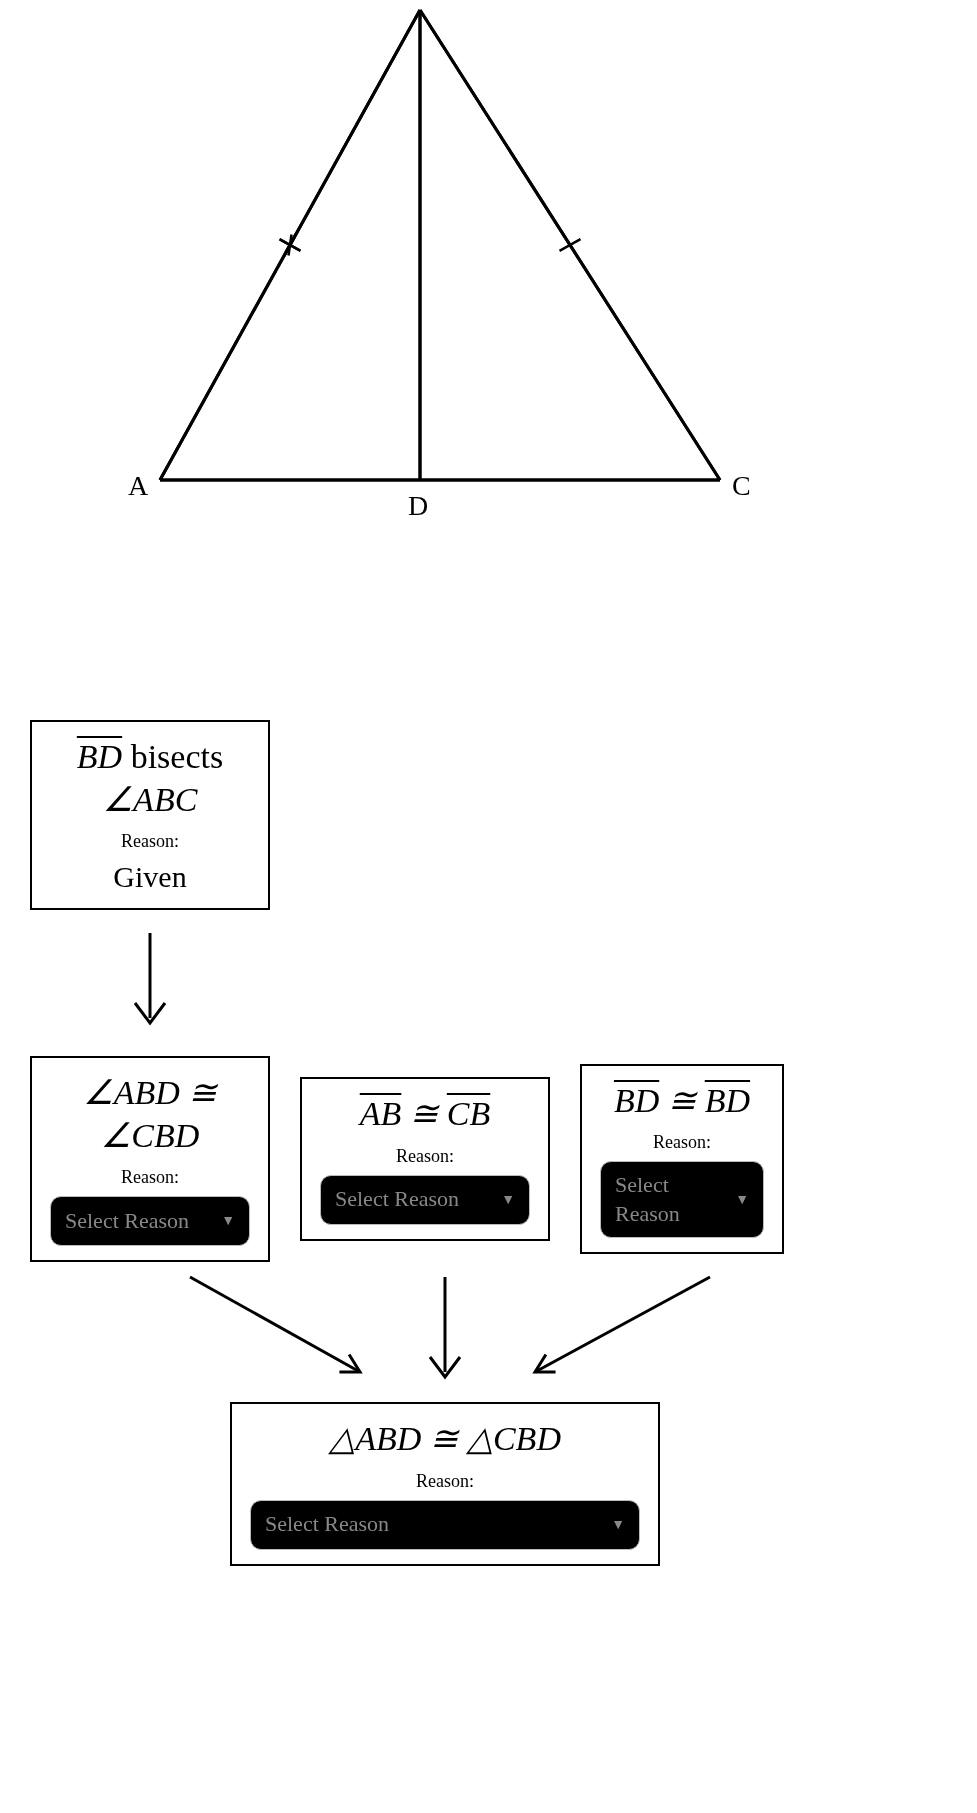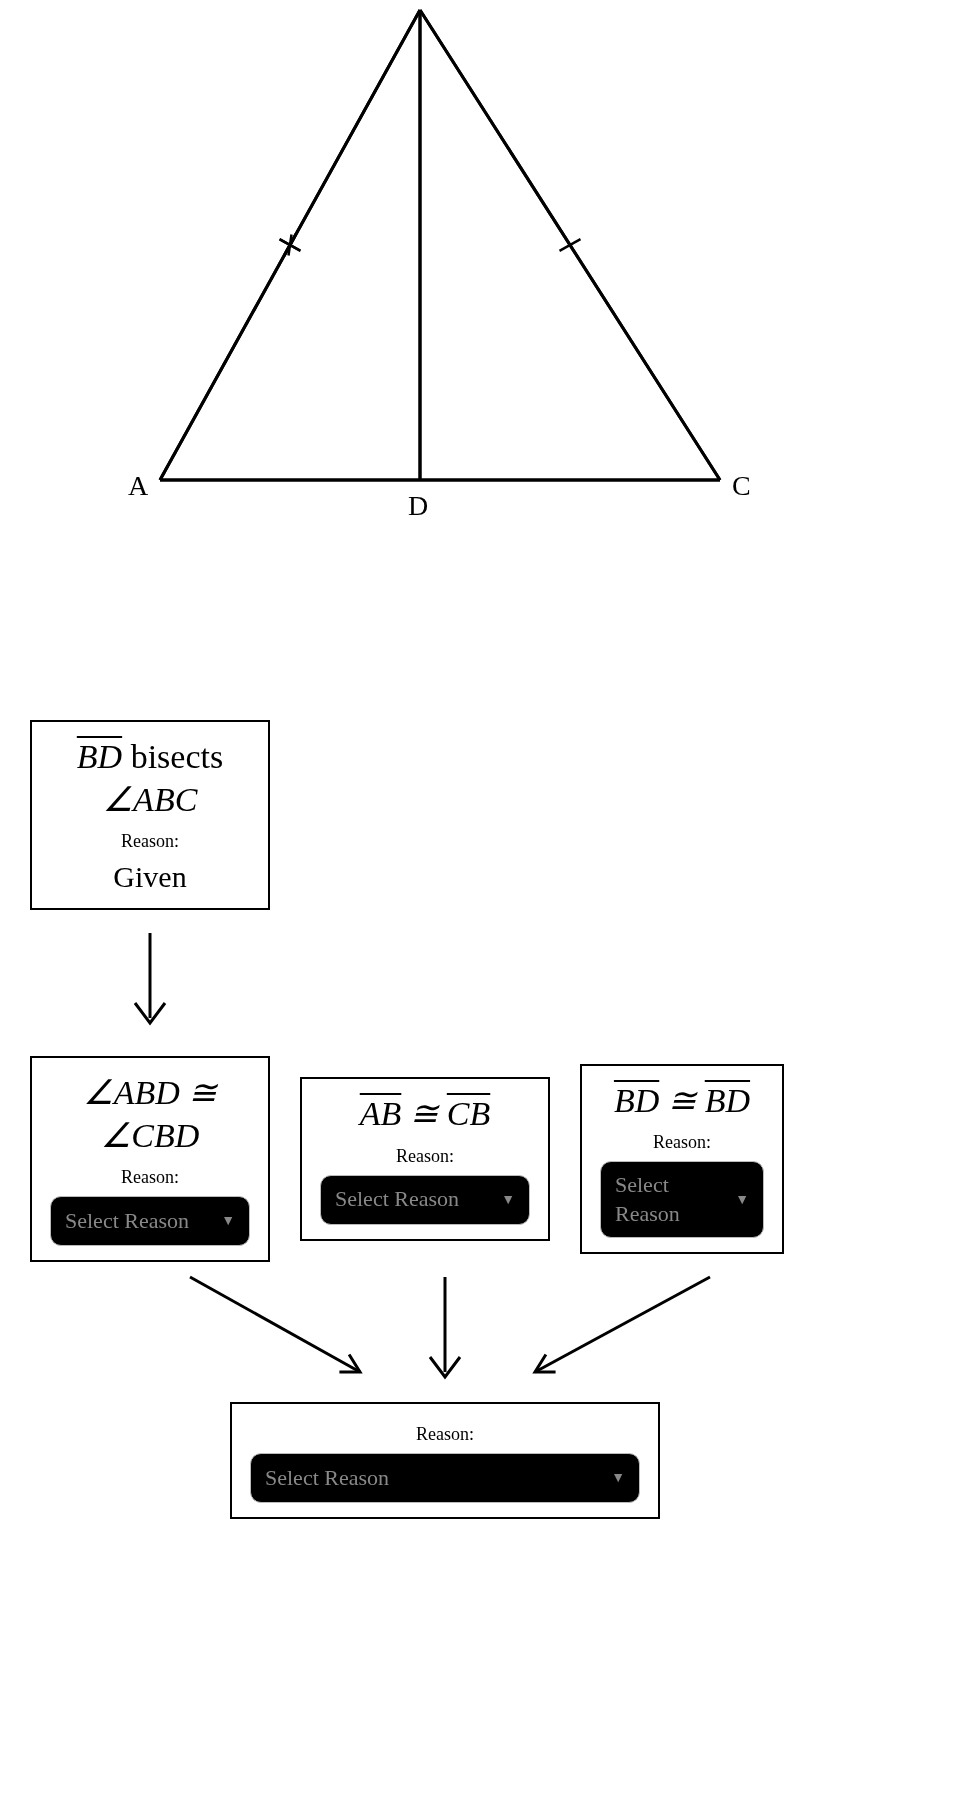--- a/index.html
+++ b/index.html
@@ -214,20 +214,21 @@
 
       <line x1="680" y1="15" x2="505" y2="110" stroke="#000" stroke-width="3"></line>
       <g transform="translate(505,110) rotate(151)">
         <polyline points="-18,-10 0,0 -18,10" fill="none" stroke="#000" stroke-width="3"></polyline>
       </g>
     </svg>
 
     
     <div class="final-row">
       <div class="proof-box box5">
+        <div class="statement">△ABD ≅ △CBD</div>
         <div class="reason-label">Reason:</div>
         <div class="select-box">
           <span class="select-text">Select Reason</span>
           <span class="select-caret">▼</span>
         </div>
       </div>
     </div>
 
   </div>
 

